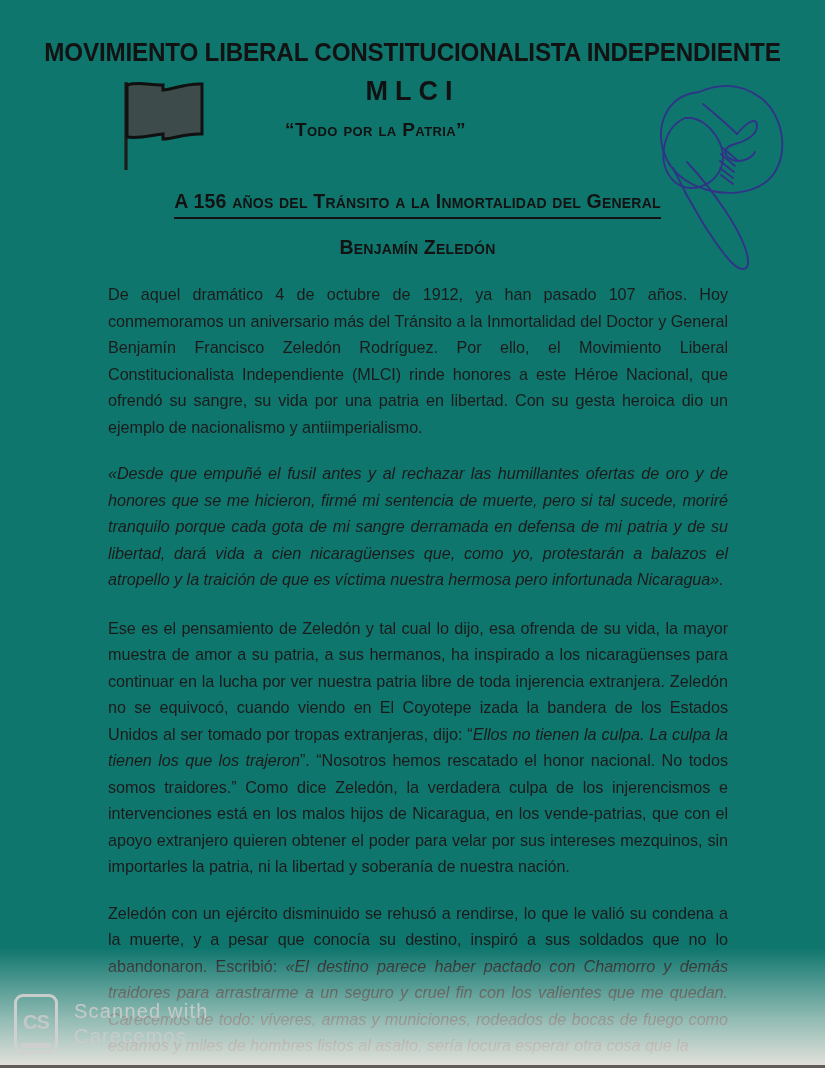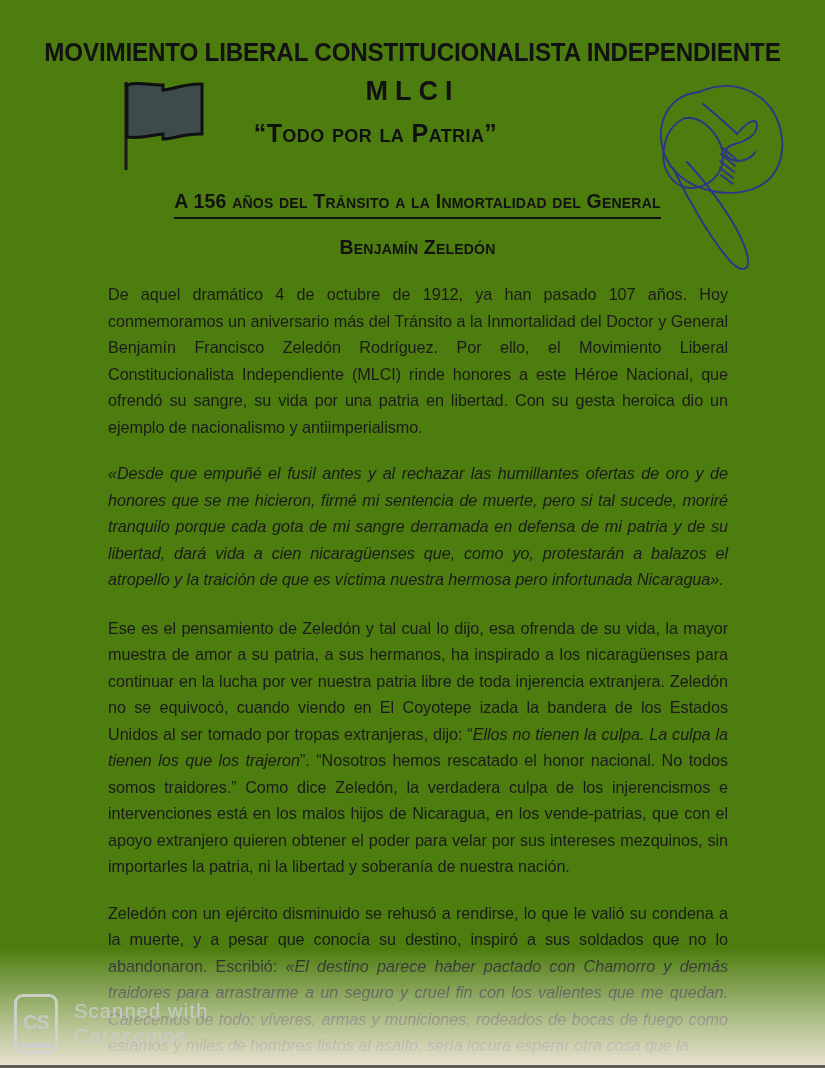--- a/index.html
+++ b/index.html
@@ -4,21 +4,21 @@
 <style>
   html, body {
     margin: 0;
     padding: 0;
     background: #ffffff;
   }
   #page {
     position: relative;
     width: 825px;
     height: 1068px;
-    background: #4d7c0f;
+    background: #0f766e;
     overflow: hidden;
     font-family: "Liberation Sans", sans-serif;
     color: #1a1a1a;
     text-decoration: underline;
   }
   
   #scan-tint {
     position: absolute;
     left: 0;
     right: 0;
@@ -70,21 +70,21 @@
     font-weight: bold;
     letter-spacing: 7px;
     color: #111;
   }
   .motto {
     position: absolute;
     top: 119px;
     left: 0;
     width: 751px;
     text-align: center;
-    font-size: 25px;
+    font-size: 19px;
     font-weight: bold;
     font-variant: small-caps;
     letter-spacing: 0.4px;
     color: #111;
   }
 
   
   .doc-title {
     position: absolute;
     top: 186px;

